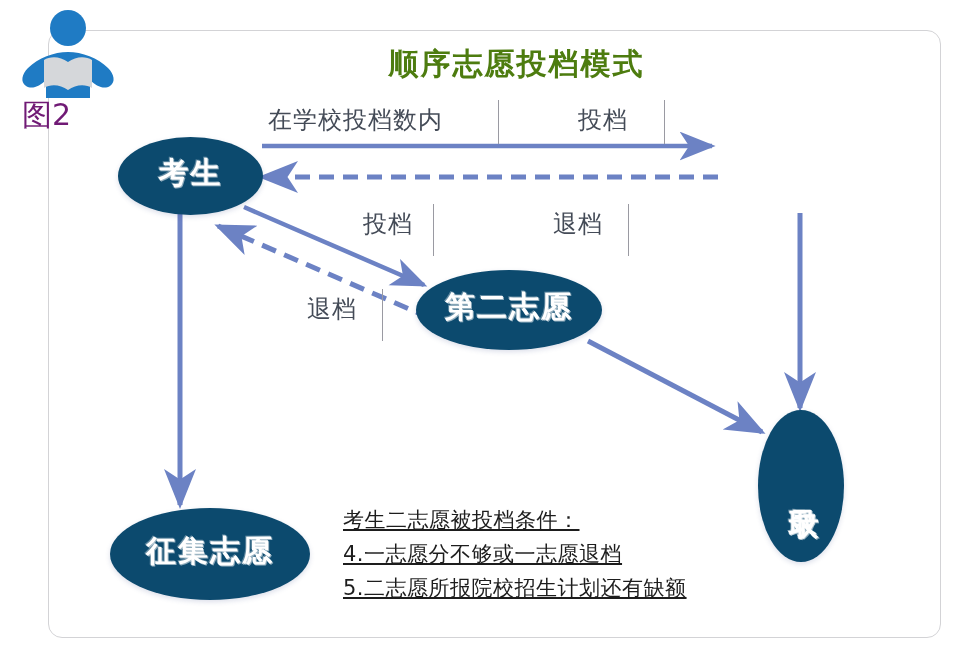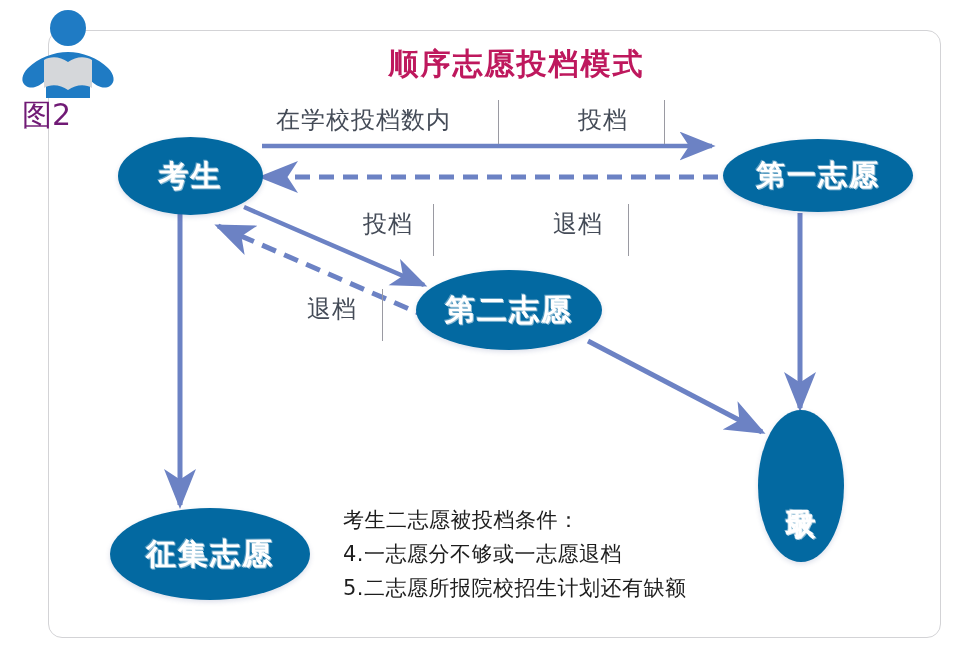--- a/index.html
+++ b/index.html
@@ -35,37 +35,37 @@
     font-family:"DejaVu Sans","Liberation Sans",sans-serif;
     letter-spacing:0px;
     white-space:nowrap;
   }
 
   
   .diagram-title{
     position:absolute;left:0;top:44px;width:973px;
     text-align:center;
     font-size:30px;font-weight:bold;
-    color:#be185d;
+    color:#4d7c0f;
     letter-spacing:2px;
     font-family:"DejaVu Sans","Liberation Sans",sans-serif;
     text-shadow:0 1px 0 #ffffff;
   }
   .title-shift{padding-left:60px;}
 
   
   .node{
     position:absolute;
-    background:#0369a1;
+    background:#0c4a6e;
     border-radius:50%;
     color:#ffffff;
     font-weight:bold;
     display:flex;align-items:center;justify-content:center;
     text-align:center;
-    font-family:Liberation Sans, sans-serif;
+    font-family:Liberation Mono, monospace;
     text-shadow:1px 1px 0 rgba(255,255,255,.55),-1px -1px 0 rgba(255,255,255,.35);
     box-shadow:0 2px 5px rgba(60,80,140,.18);
     line-height:1.05;
     user-select:none;
   }
   #node-kaosheng{left:118px;top:137px;width:145px;height:78px;font-size:30px;letter-spacing:2px;}
   #node-first   {left:723px;top:139px;width:190px;height:73px;font-size:29px;letter-spacing:2px;}
   #node-second  {left:416px;top:270px;width:186px;height:80px;font-size:30px;letter-spacing:2px;}
   #node-luqu    {left:758px;top:410px;width:86px;height:152px;font-size:30px;letter-spacing:1px;}
   #node-luqu .vtext{writing-mode:vertical-rl;text-orientation:upright;line-height:1.12;}
@@ -86,21 +86,21 @@
   }
 
   
   .note{
     position:absolute;left:343px;top:503px;
     font-size:21px;color:#1d1d1d;
     line-height:1.62;
     font-family:"DejaVu Sans","Liberation Sans",sans-serif;
     letter-spacing:.5px;
   }
-  .note div{white-space:nowrap;}
+  .note div{white-space:nowrap;text-decoration:underline;}
 
   svg.edges{position:absolute;left:0;top:0;width:973px;height:662px;pointer-events:none;}
 </style>
 </head>
 <body>
 
 <div id="stage">
 
   <div class="frame"></div>
 
@@ -140,37 +140,34 @@
 
     <g>
       <line x1="180" y1="214" x2="180" y2="505" stroke="#6c82c4" stroke-width="5" marker-end="url(#ah)"></line>
     </g>
   </svg>
 
   <div class="node" id="node-kaosheng">
     <span>考生</span>
   </div>
 
-  <div class="node" id="node-first">
-    <span>第一志愿</span>
-  </div>
 
   <div class="node" id="node-second">
     <span>第二志愿</span>
   </div>
 
   <div class="node" id="node-luqu">
     <span class="vtext">录取</span>
   </div>
 
   <div class="node" id="node-zhengji">
     <span>征集志愿</span>
   </div>
 
-  <div class="edge-label" style="left:268px;top:104px;margin-left:8px;">在学校投档数内</div>
+  <div class="edge-label" style="left:268px;top:104px;">在学校投档数内</div>
   <div class="tick" style="left:498px;top:100px;height:44px;"></div>
 
   <div class="edge-label" style="left:578px;top:104px;">投档</div>
   <div class="tick" style="left:664px;top:100px;height:44px;"></div>
 
   <div class="edge-label" style="left:363px;top:208px;">投档</div>
   <div class="tick" style="left:433px;top:204px;height:52px;"></div>
 
   <div class="edge-label" style="left:553px;top:208px;">退档</div>
   <div class="tick" style="left:628px;top:204px;height:52px;"></div>

